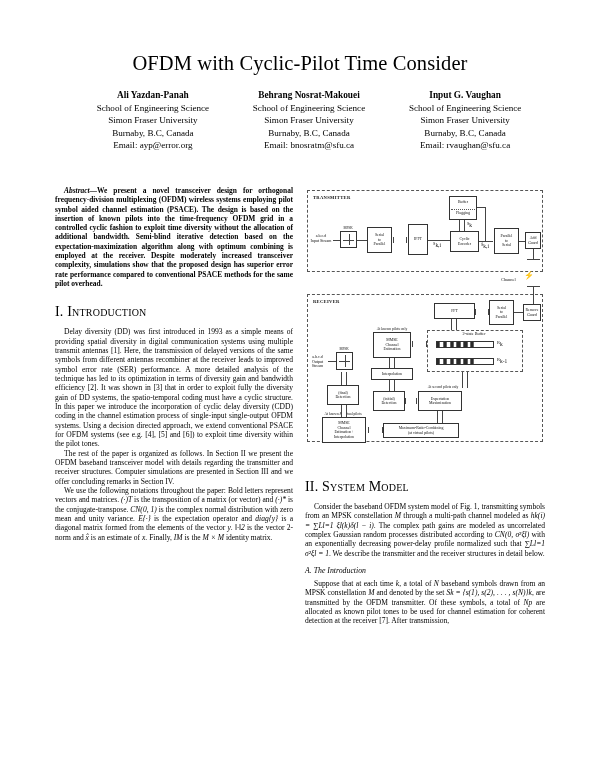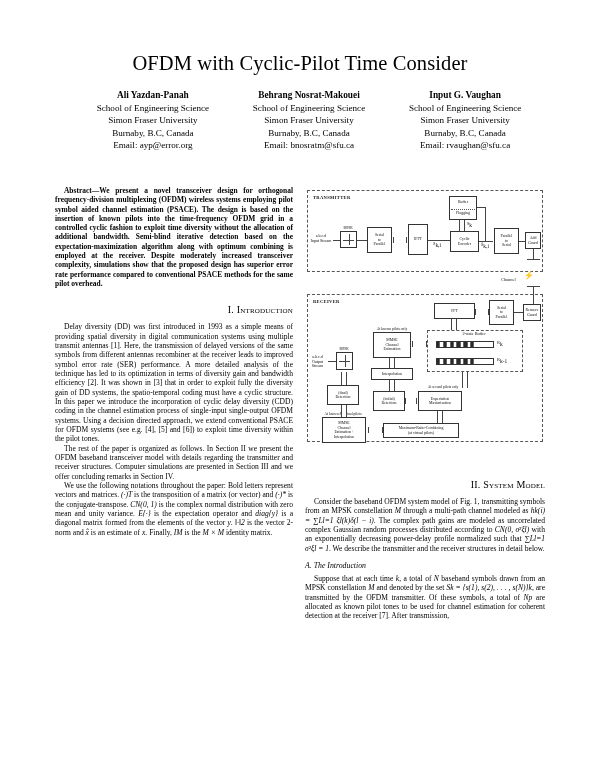--- a/index.html
+++ b/index.html
@@ -64,25 +64,25 @@
   }
   p.indent { text-indent: 9px; }
 
   .abstract {
     font-weight: bold;
     font-size: 7.45px;
     line-height: 9.3px;
     text-align: justify;
     text-indent: 9px;
   }
-  .abstract .lbl { font-weight: bold; }
+  .abstract .lbl { font-style: italic; font-weight: bold; }
 
   .sec-head {
-    text-align: right;
-    font-size: 10px;
+    text-align: left;
+    font-size: 14px;
     margin: 16px 0 7px 0;
     font-variant: small-caps;
     letter-spacing: 0.2px;
   }
   .sec-head.tight { margin-top: 11px; }
   .subsec-head {
     font-size: 7.8px;
     font-style: italic;
     margin: 8px 0 4px 0;
     text-align: left;

